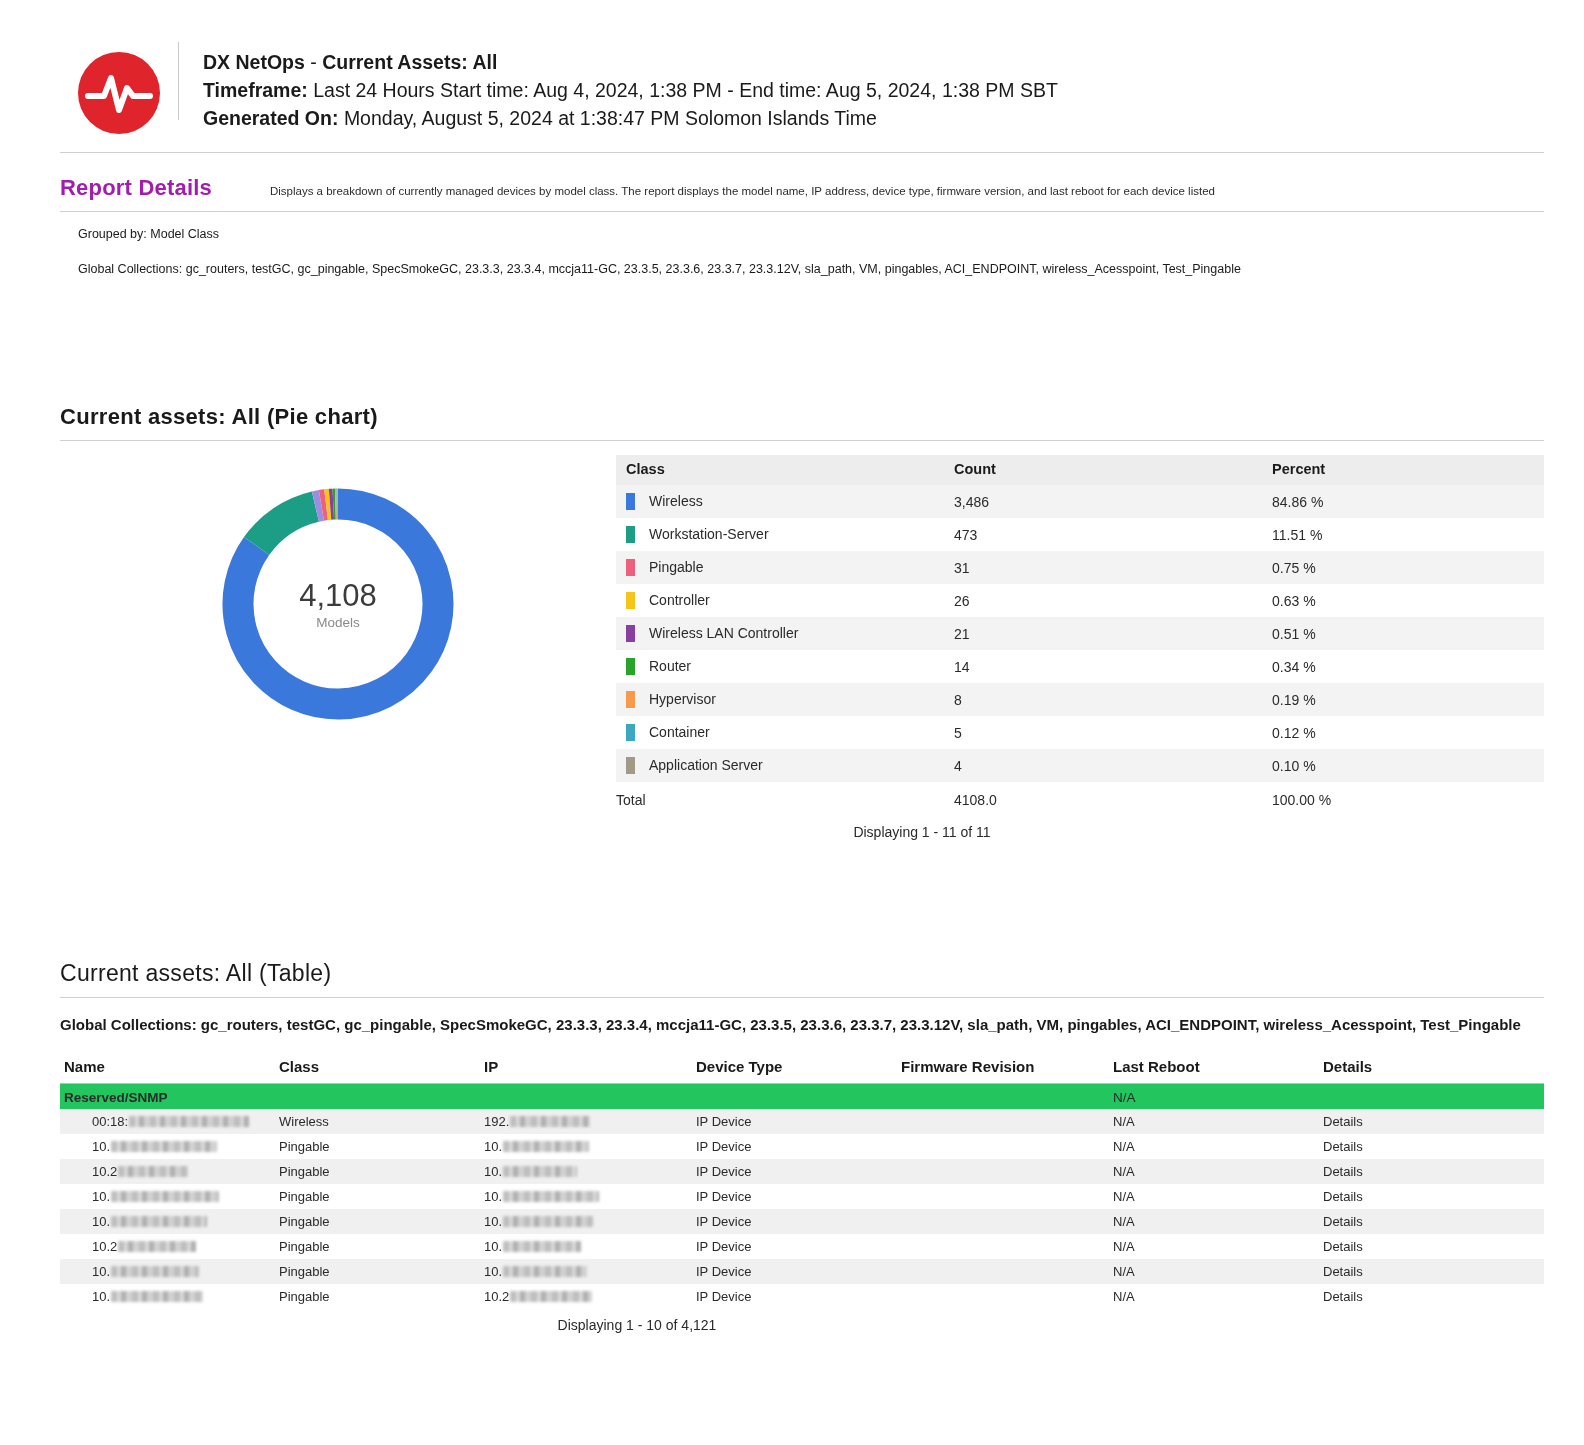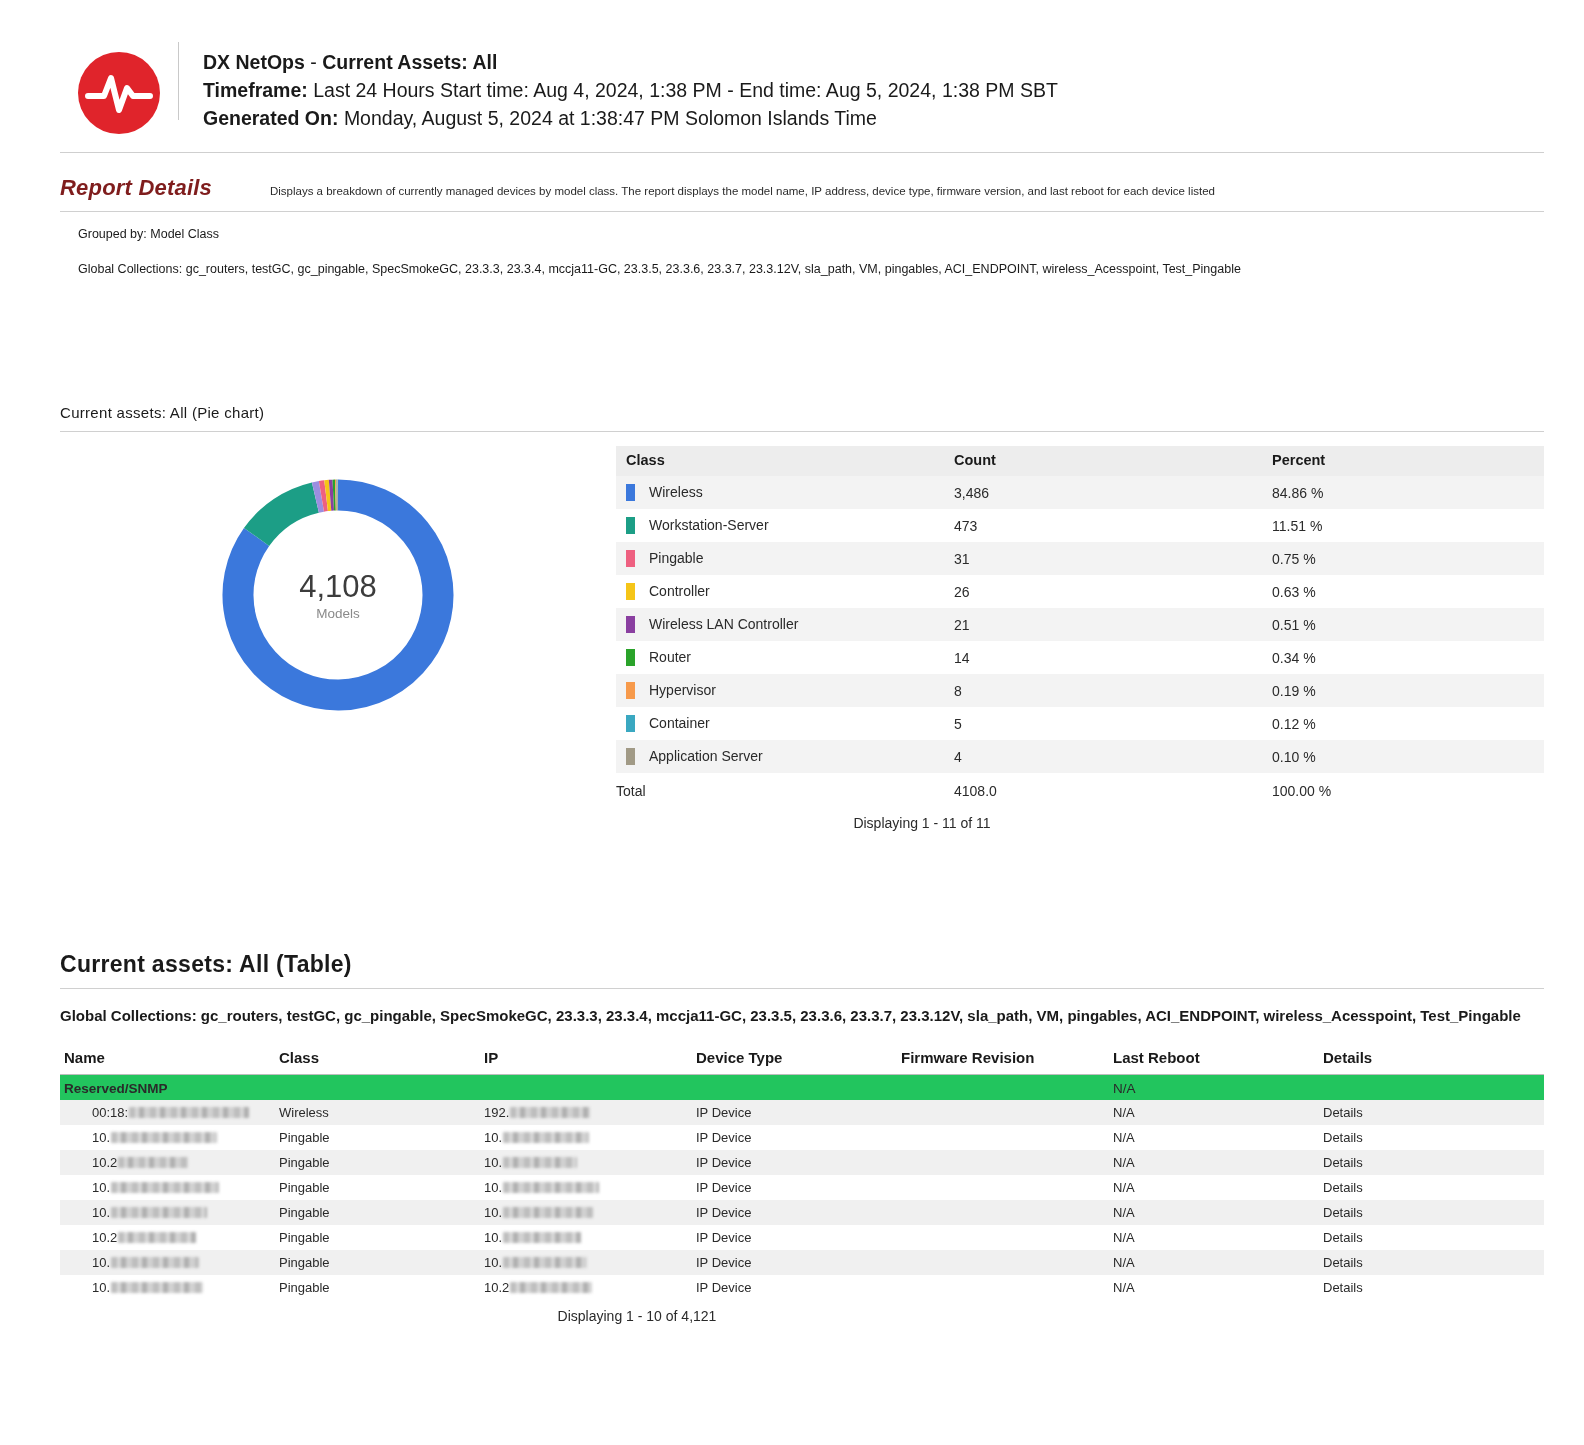--- a/index.html
+++ b/index.html
@@ -68,22 +68,21 @@
   }
   .section-head {
     display: flex;
     align-items: baseline;
     margin-top: 22px;
   }
   .section-title {
     font-size: 22px;
     font-weight: bold;
     letter-spacing: .2px;
-    color: #7f1d1d;
-    font-style: italic;
+    color: #a21caf;
   }
   .section-desc {
     font-size: 11.5px;
     color: #2b2b2b;
     margin-left: 58px;
   }
   .rule {
     height: 1px;
     background: #d0d0d0;
     margin-top: 10px;
@@ -91,22 +90,22 @@
   .detail-line {
     font-size: 12.5px;
     color: #1a1a1a;
     margin: 15px 0 0 18px;
   }
   .detail-line.collections { margin-top: 21px; }
 
   
   .pie-section { margin-top: 128px; }
   .pie-title {
-    font-size: 15px;
-    font-weight: normal;
+    font-size: 22px;
+    font-weight: bold;
     letter-spacing: .3px;
   }
   .pie-body {
     display: flex;
     margin-top: 14px;
   }
   .donut-wrap {
     width: 556px;
     flex: 0 0 556px;
     display: flex;
@@ -178,21 +177,21 @@
     font-size: 14px;
     color: #2a2a2a;
     margin-top: 8px;
     margin-left: 240px;
   }
 
   
   .table-section { margin-top: 120px; }
   .table-title {
     font-size: 23px;
-    font-weight: bold;
+    font-weight: normal;
     letter-spacing: .3px;
   }
   .collections-line {
     font-size: 15px;
     font-weight: bold;
     margin-top: 16px;
     line-height: 22px;
     color: #1a1a1a;
   }
   .asset-table {

